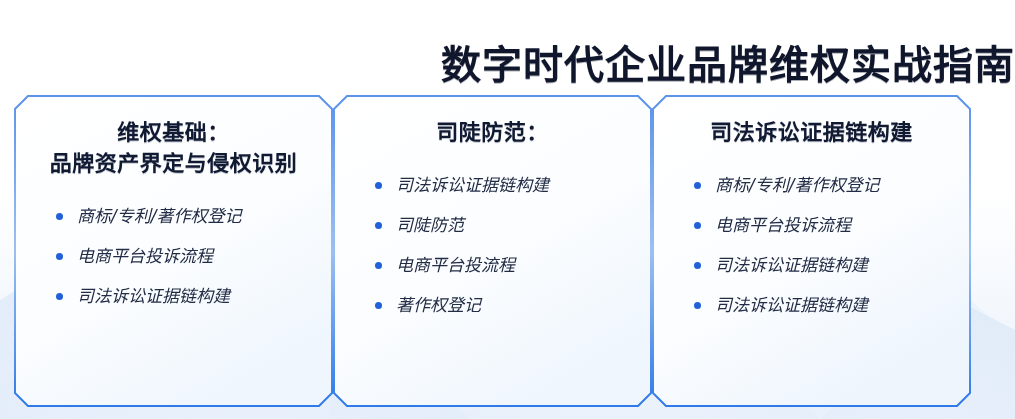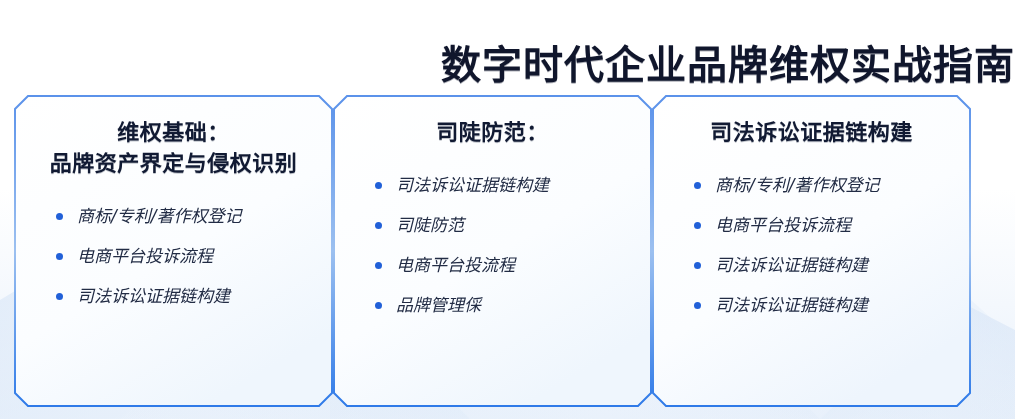--- a/index.html
+++ b/index.html
@@ -218,21 +218,21 @@
         </svg>
       </div>
       <div class="card-body">
         <div class="card-heading">
           <span>司陡防范：</span>
         </div>
         <ul class="bullets">
           <li>司法诉讼证据链构建</li>
           <li>司陡防范</li>
           <li>电商平台投流程</li>
-          <li>品牌管理倸</li>
+          <li>著作权登记</li>
         </ul>
       </div>
     </div>
 
     <div class="card">
       <div class="card-frame">
         <svg viewBox="0 0 319 312" preserveAspectRatio="none" aria-hidden="true">
           <defs>
             <linearGradient id="cardFill3" x1="0" y1="0" x2="0.6" y2="1">
               <stop offset="0%" stop-color="#ffffff"></stop>

